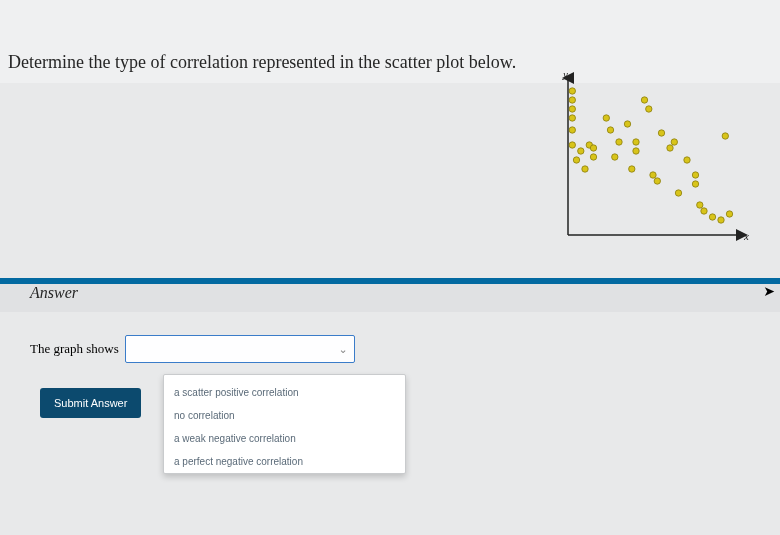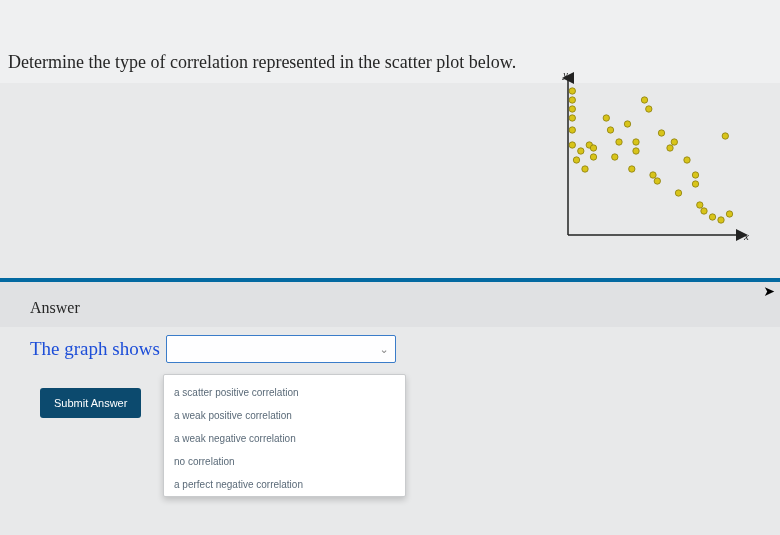--- a/index.html
+++ b/index.html
@@ -31,39 +31,40 @@
       top: 70px;
       width: 200px;
       height: 180px;
     }
     .answer-section {
       position: absolute;
       top: 278px;
       left: 0;
       right: 0;
       background: #e0e1e3;
-      border-top: 4px solid #0369a1;
-      padding: 17px 30px 10px 30px;
+      border-top: 6px solid #0369a1;
+      padding: 0 30px 10px 30px;
+      font-style: italic;
     }
     .answer-heading {
       font-size: 16px;
       color: #262626;
       font-family: Georgia, serif;
     }
     .sentence-area {
       position: absolute;
       top: 335px;
       left: 30px;
       display: flex;
       align-items: center;
       gap: 6px;
     }
     .sentence-text {
-      font-size: 19px;
-      color: #1d4ed8;
+      font-size: 13px;
+      color: #000000;
       font-family: Georgia, serif;
     }
     .dropdown-select {
       width: 230px;
       height: 28px;
       border: 1px solid #3a7cc9;
       background: #fefeff;
       border-radius: 2px;
       position: relative;
       font-size: 12px;
@@ -192,19 +193,18 @@
   <span class="sentence-text">The graph shows</span>
   <div class="dropdown-select">
     <span class="dropdown-caret">⌄</span>
   </div>
 </div>
 
 <button class="submit-btn">Submit Answer</button>
 
 <div class="dropdown-panel">
   <div class="dropdown-item">a scatter positive correlation</div>
-  <div class="dropdown-item">a weak positive correlation</div>
+  <div class="dropdown-item">no correlation</div>
   <div class="dropdown-item">a weak negative correlation</div>
-  <div class="dropdown-item">no correlation</div>
   <div class="dropdown-item">a perfect negative correlation</div>
 </div>
 
 <div class="cursor">➤</div>
 
 </body></html>

